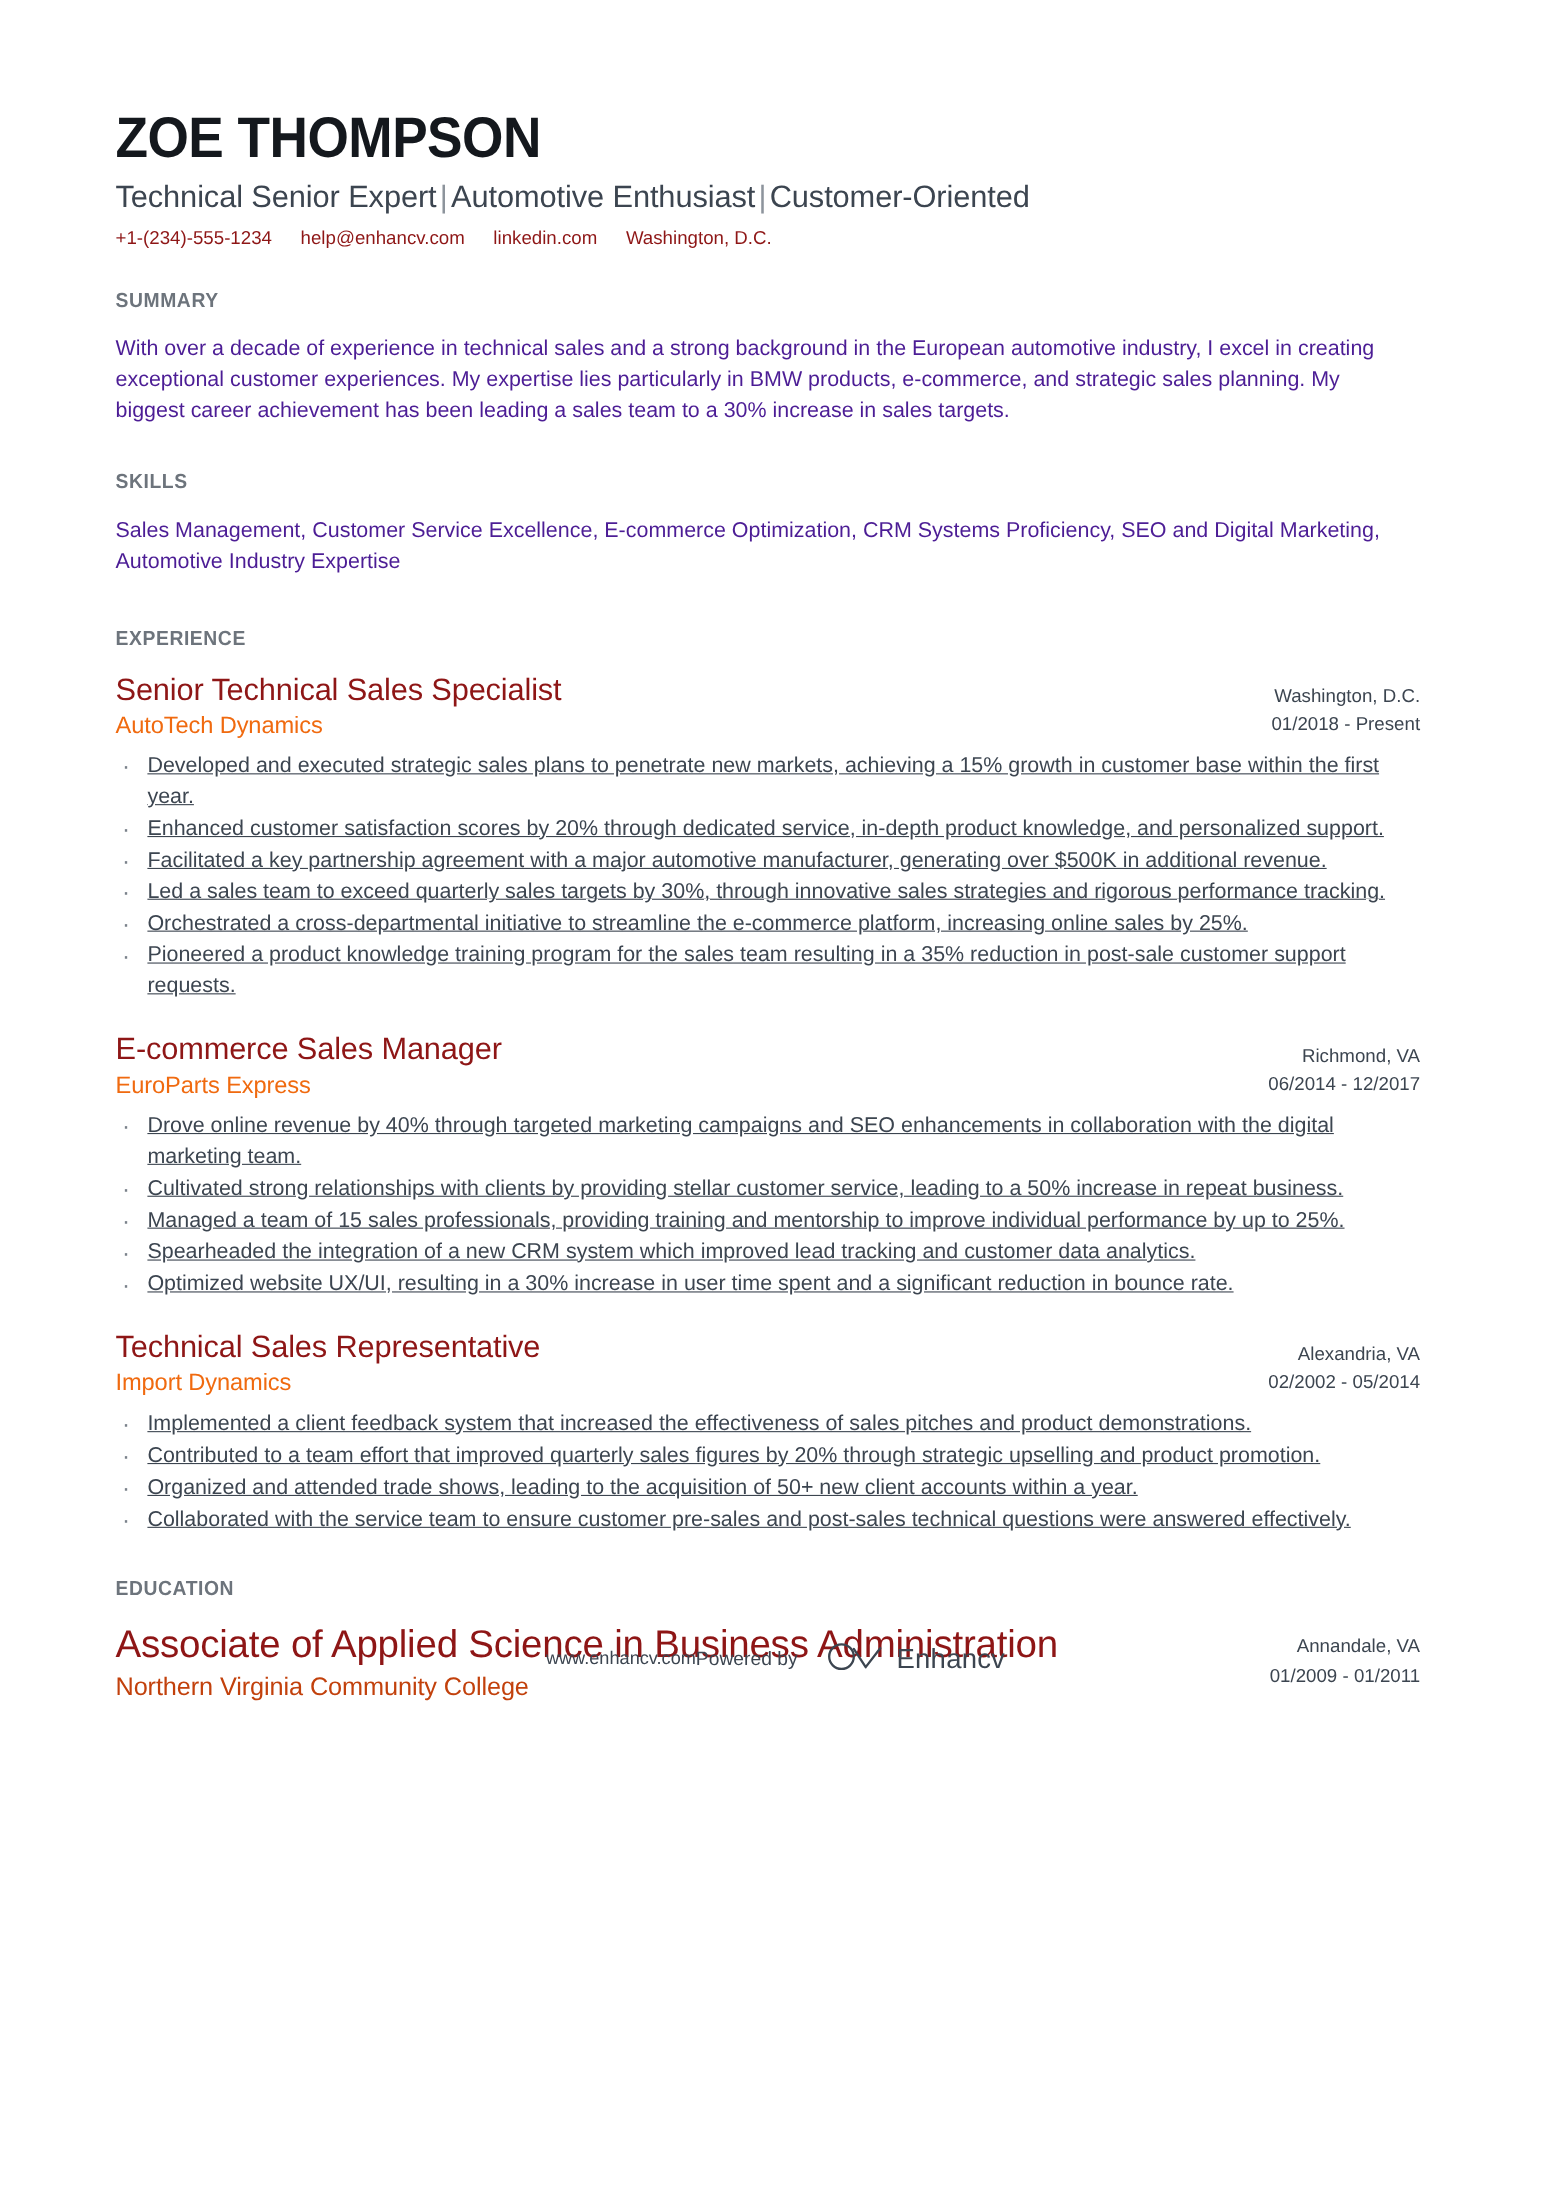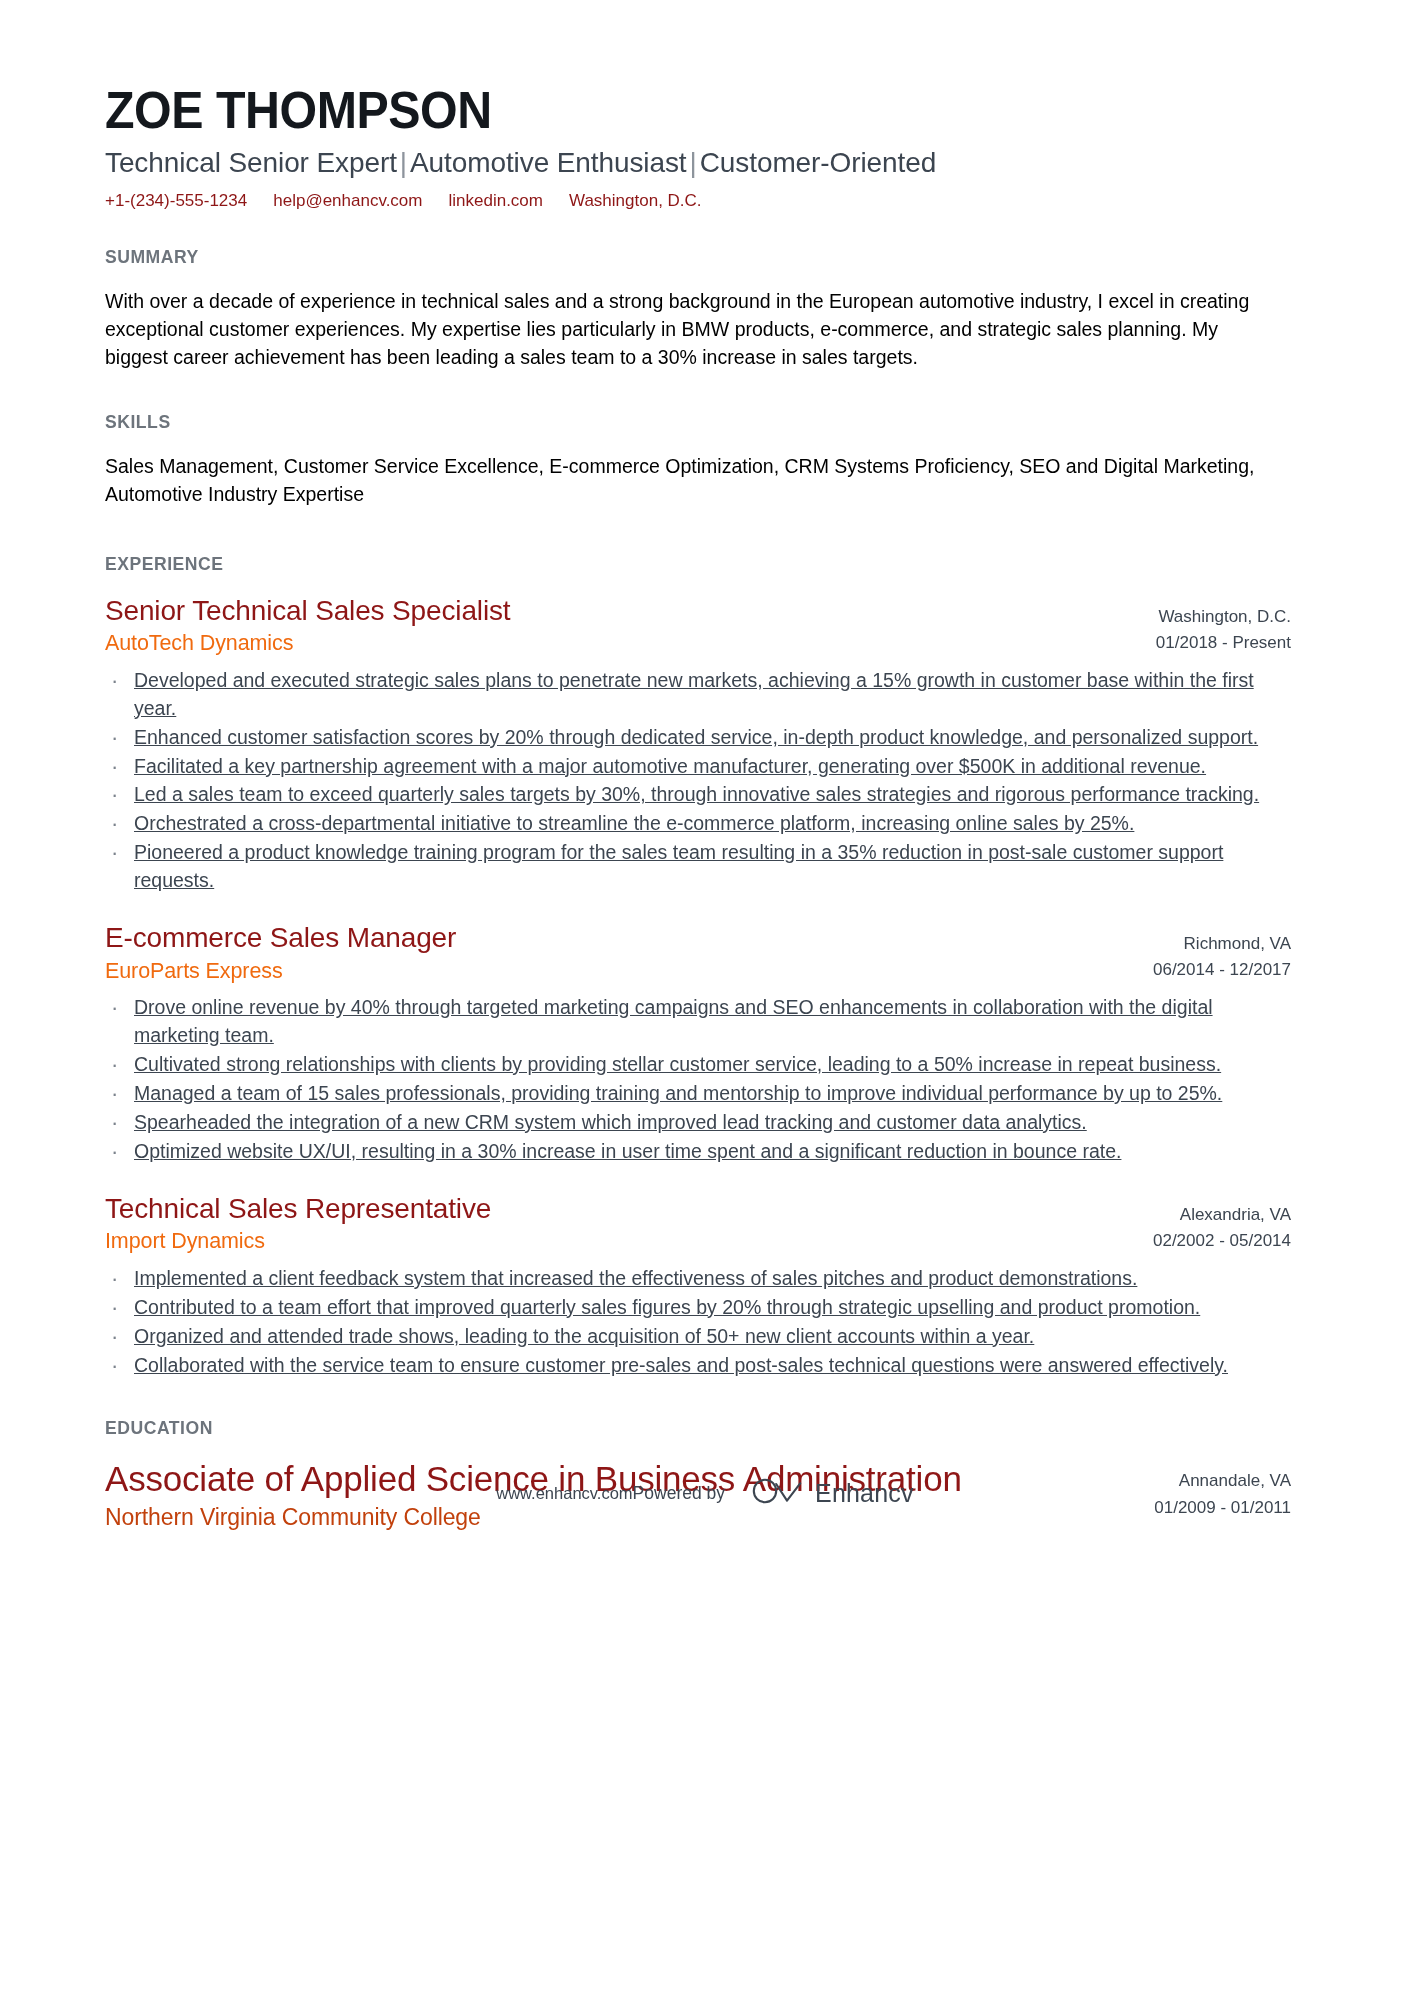--- a/index.html
+++ b/index.html
@@ -8,21 +8,21 @@
     background: #ffffff;
   }
   body {
     font-family: "Liberation Sans", sans-serif;
     color: #3c4550;
   }
   .page {
     position: relative;
     width: 1410px;
     height: 1629px;
-    margin: 0 auto;
+    margin: 16px auto;
     background: #ffffff;
     box-sizing: border-box;
     overflow: hidden;
   }
   .content {
     position: absolute;
     left: 105px;
     top: 0;
     width: 1186px;
   }
@@ -81,21 +81,21 @@
     color: #6d747c;
     text-transform: uppercase;
     margin: 0 0 19px 0;
     font-stretch: condensed;
     transform: scaleX(0.95);
     transform-origin: left center;
   }
   .body-text {
     font-size: 19.5px;
     line-height: 1.44;
-    color: #000000;
+    color: #4c1d95;
     margin: 0;
     max-width: 1160px;
   }
 
   
   .entry {
     margin-top: 0px;
     margin-bottom: 26px;
   }
   .entry + .entry { margin-top: 22px; }

